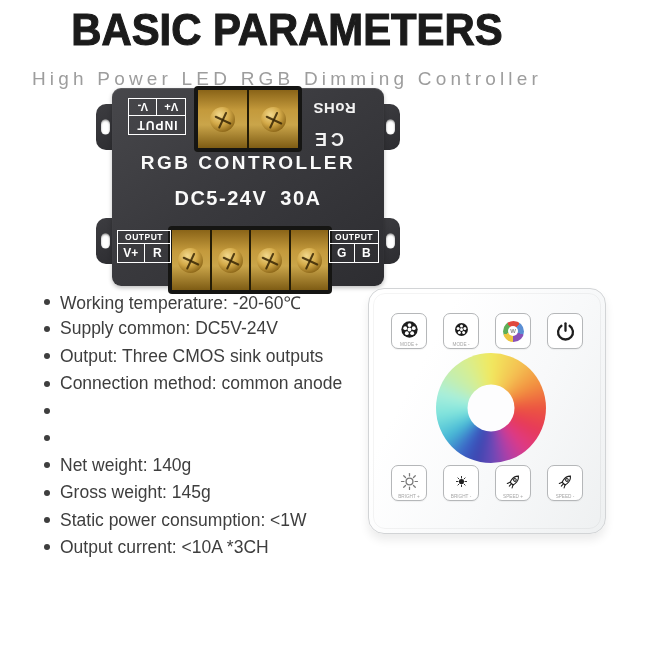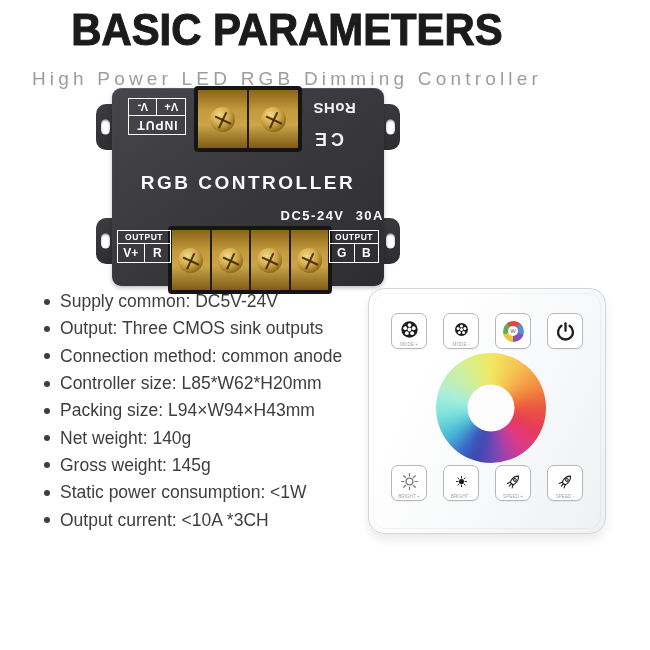--- a/index.html
+++ b/index.html
@@ -47,24 +47,24 @@
   .tblock.bot{left:56px;top:138px;width:156px;height:60px;}
   .tcell{flex:1;background:linear-gradient(180deg,#8a6418 0%,#c49a3c 35%,#caa54a 60%,#7e5c14 100%);
          display:flex;align-items:center;justify-content:center;border-right:2px solid #241c06;}
   .tcell:last-child{border-right:none;}
   .screw{width:25px;height:25px;border-radius:50%;position:relative;
          background:radial-gradient(circle at 38% 32%,#f3d98c,#d2a847 42%,#8a6416 78%,#5f430c 100%);}
   .screw::before,.screw::after{content:"";position:absolute;left:15%;top:50%;width:70%;height:2px;
          background:rgba(55,38,5,.85);border-radius:1px;}
   .screw::before{transform:rotate(25deg);} .screw::after{transform:rotate(115deg);}
 
-  .dev-title{position:absolute;left:0;right:0;top:84px;text-align:center;color:#fafafa;
+  .dev-title{position:absolute;left:0;right:0;top:64px;text-align:center;color:#fafafa;
         font-size:19px;font-weight:bold;letter-spacing:2.5px;}
-  .dev-sub{position:absolute;left:0;right:0;top:120px;text-align:right;color:#fafafa;
-        font-size:13px;font-weight:bold;letter-spacing:1.5px;word-spacing:6px;}
+  .dev-sub{position:absolute;left:0;right:0;top:99px;text-align:center;color:#fafafa;
+        font-size:20px;font-weight:bold;letter-spacing:1.5px;word-spacing:6px;}
 
   .outbox{position:absolute;top:142px;width:54px;color:#fff;}
   .outbox.left{left:5px;} .outbox.right{right:5px;width:50px;}
   .outbox .t{border:1px solid #fff;text-align:center;font-size:8.5px;font-weight:bold;
         padding:1px 0;letter-spacing:.5px;}
   .outbox .cells{display:flex;margin-top:-1px;}
   .outbox .cells span{flex:1;border:1px solid #fff;text-align:center;font-size:12px;
         font-weight:bold;padding:2px 0;}
   .outbox .cells span + span{margin-left:-1px;}
 
@@ -188,37 +188,39 @@
           <span>G</span>
           <span>B</span>
         </div>
       </div>
     </div>
   </div>
 
   <ul class="specs">
     <li>
         <span class="dot"></span>
+        <span>Working temperature: -20-60℃</span>
+      </li>
+    <li>
+        <span class="dot"></span>
         <span>Supply common: DC5V-24V</span>
       </li>
     <li>
         <span class="dot"></span>
         <span>Output: Three CMOS sink outputs</span>
       </li>
     <li>
         <span class="dot"></span>
         <span>Connection method: common anode</span>
       </li>
     <li>
         <span class="dot"></span>
-        <span>Controller size: L85*W62*H20mm</span>
-      </li>
-    <li>
-        <span class="dot"></span>
-        <span>Packing size: L94×W94×H43mm</span>
+      </li>
+    <li>
+        <span class="dot"></span>
       </li>
     <li>
         <span class="dot"></span>
         <span>Net weight: 140g</span>
       </li>
     <li>
         <span class="dot"></span>
         <span>Gross weight: 145g</span>
       </li>
     <li>

